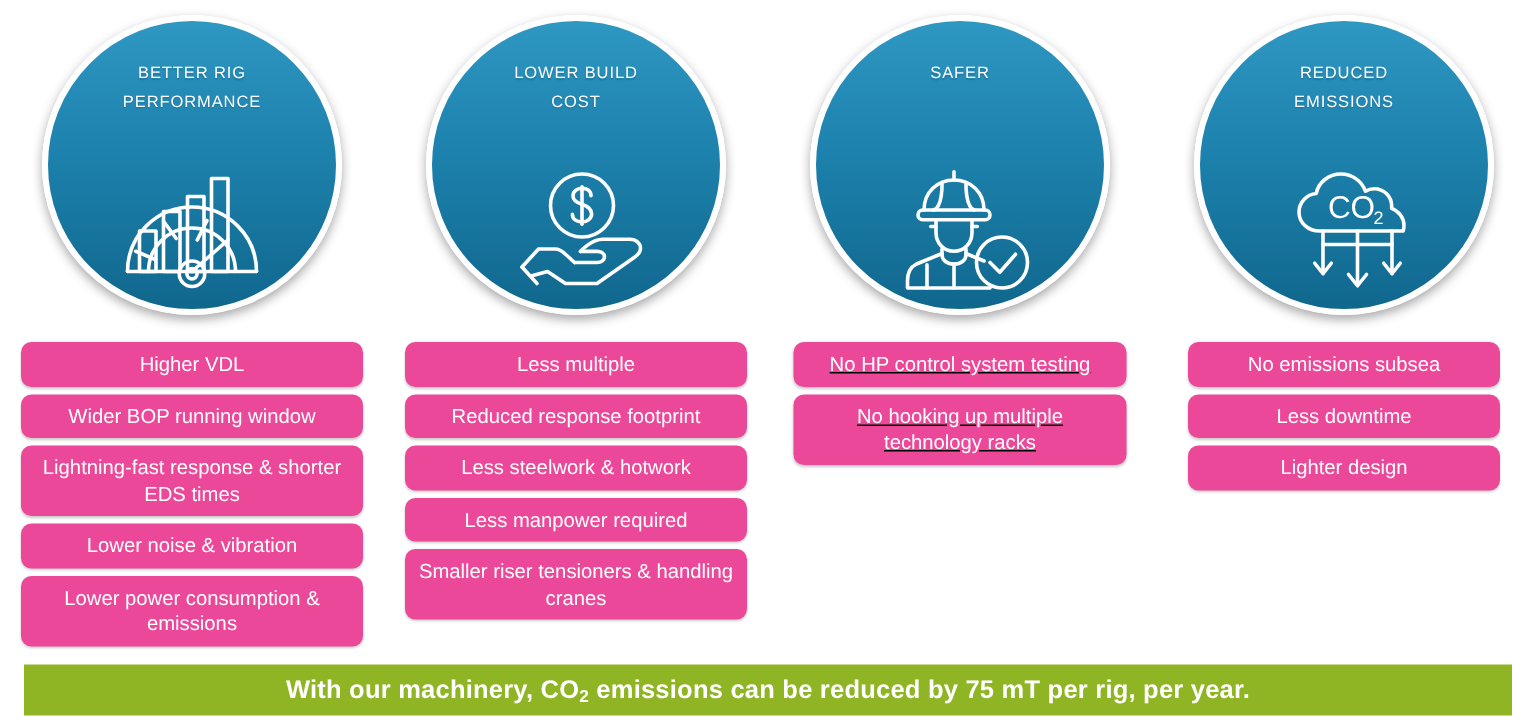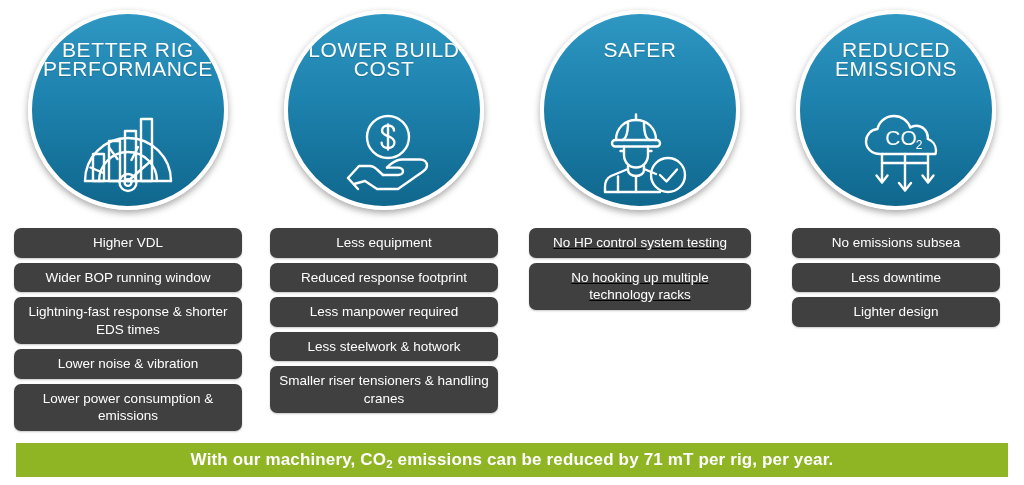--- a/index.html
+++ b/index.html
@@ -49,21 +49,21 @@
     box-shadow:0 3px 7px rgba(0,0,0,0.35);
     display:flex;
     flex-direction:column;
     align-items:center;
     position:relative;
     overflow:hidden;
   }
   .circle-title{
     margin-top:26px;
     color:#ffffff;
-    font-size:21px;
+    font-size:11px;
     letter-spacing:0.6px;
     line-height:19px;
     text-align:center;
     width:180px;
     text-transform:uppercase;
     font-weight:400;
     text-shadow:0 1px 1px rgba(0,0,0,0.18);
   }
   .circle-icon{
     position:absolute;
@@ -78,21 +78,21 @@
   
   .pills{
     margin-top:18px;
     width:228px;
     display:flex;
     flex-direction:column;
     gap:5px;
     align-items:stretch;
   }
   .pill{
-    background:#404040;
+    background:#ec4899;
     border-radius:7px;
     color:#ffffff;
     font-size:13.5px;
     line-height:17.5px;
     text-align:center;
     padding:6px 9px;
     box-sizing:border-box;
     min-height:29px;
     display:flex;
     align-items:center;
@@ -195,24 +195,24 @@
 
               <path d="M8 66 L19 54 L30 54 C33 54 35 55.5 37 57.5 L43 63"></path>
               <path d="M43 63 L58 63 C61 63 63 61.3 63 59.3 C63 57.2 61 55.6 58 55.6 L47 55.6"></path>
               <path d="M47 55.6 C47 55.6 54 47.5 62 47.5 L80 47.5 C84 47.5 87 50 87 53.5 C87 56 85.7 57.6 83 59.5 L58 77 L37 77 L25 69 L14 72"></path>
               <path d="M8 66 L18 77"></path>
             </svg>
           </div>
         </div>
       </div>
       <div class="pills">
-        <div class="pill">Less equipment</div>
+        <div class="pill">Less multiple</div>
         <div class="pill">Reduced response footprint</div>
+        <div class="pill">Less steelwork &amp; hotwork</div>
         <div class="pill">Less manpower required</div>
-        <div class="pill">Less steelwork &amp; hotwork</div>
         <div class="pill">Smaller riser tensioners &amp; handling cranes</div>
       </div>
     </div>
 
     <div class="column col-3">
       <div class="circle-wrap">
         <div class="circle">
           <div class="circle-title">
             <span>SAFER</span><br>
           </div>
@@ -277,16 +277,16 @@
       <div class="pills">
         <div class="pill">No emissions subsea</div>
         <div class="pill">Less downtime</div>
         <div class="pill">Lighter design</div>
       </div>
     </div>
 
   </div>
 
   <div class="banner">
-    <div class="banner-text"><span>With our machinery, CO</span><sub>2</sub><span> emissions can be reduced by 71 mT per rig, per year.</span></div>
+    <div class="banner-text"><span>With our machinery, CO</span><sub>2</sub><span> emissions can be reduced by 75 mT per rig, per year.</span></div>
   </div>
 
 </div>
 
 </body></html>

